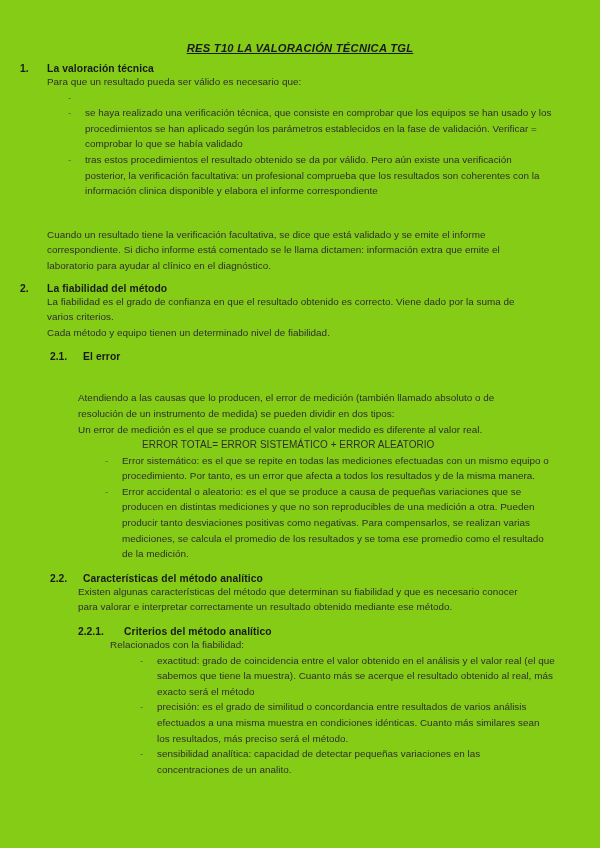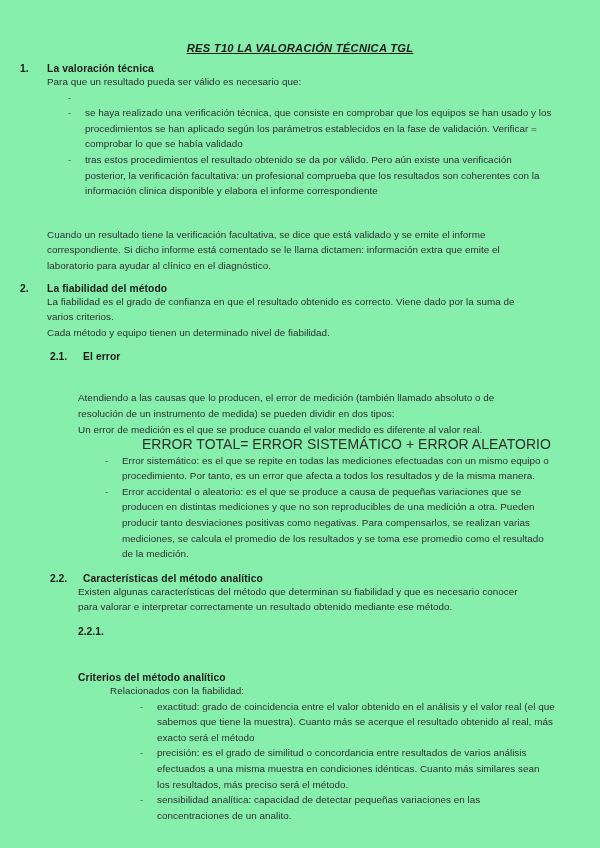--- a/index.html
+++ b/index.html
@@ -12,21 +12,21 @@
     height: 848px;
     font-family: "Liberation Sans", sans-serif;
     color: #2b2b2b;
     overflow: hidden;
   }
 
   .page {
     position: relative;
     width: 600px;
     height: 848px;
-    background: #86efac;
+    background: #84cc16;
     box-sizing: border-box;
     padding: 0;
   }
 
   
   .doc-title {
     text-align: center;
     font-weight: bold;
     font-style: italic;
     text-decoration: underline;
@@ -80,21 +80,20 @@
     color: #1a1a1a;
     letter-spacing: 0.1px;
   }
 
   
   .h3row {
     display: flex;
     margin-top: 11px;
     padding-left: 78px;
     padding-right: 44px;
-    flex-direction: column;
   }
   .h3row .num {
     width: 46px;
     flex: 0 0 46px;
     font-weight: bold;
     font-size: 10.3px;
     color: #1a1a1a;
   }
   .h3row .txt {
     font-weight: bold;
@@ -112,21 +111,21 @@
     padding-right: 61px;
     letter-spacing: 0.02px;
   }
   .para.lvl1 { padding-left: 47px; }   
   .para.lvl2 { padding-left: 78px; }   
   .para.lvl3 { padding-left: 110px; }  
 
   .para.gap { margin-top: 28px; }
 
   .centerline {
-    font-size: 14px;
+    font-size: 10px;
     line-height: 15.6px;
     color: #2e2e2e;
     margin: 0;
     padding-left: 142px;
     padding-right: 37px;
     letter-spacing: 0.02px;
   }
 
   
   ul.dashlist {

